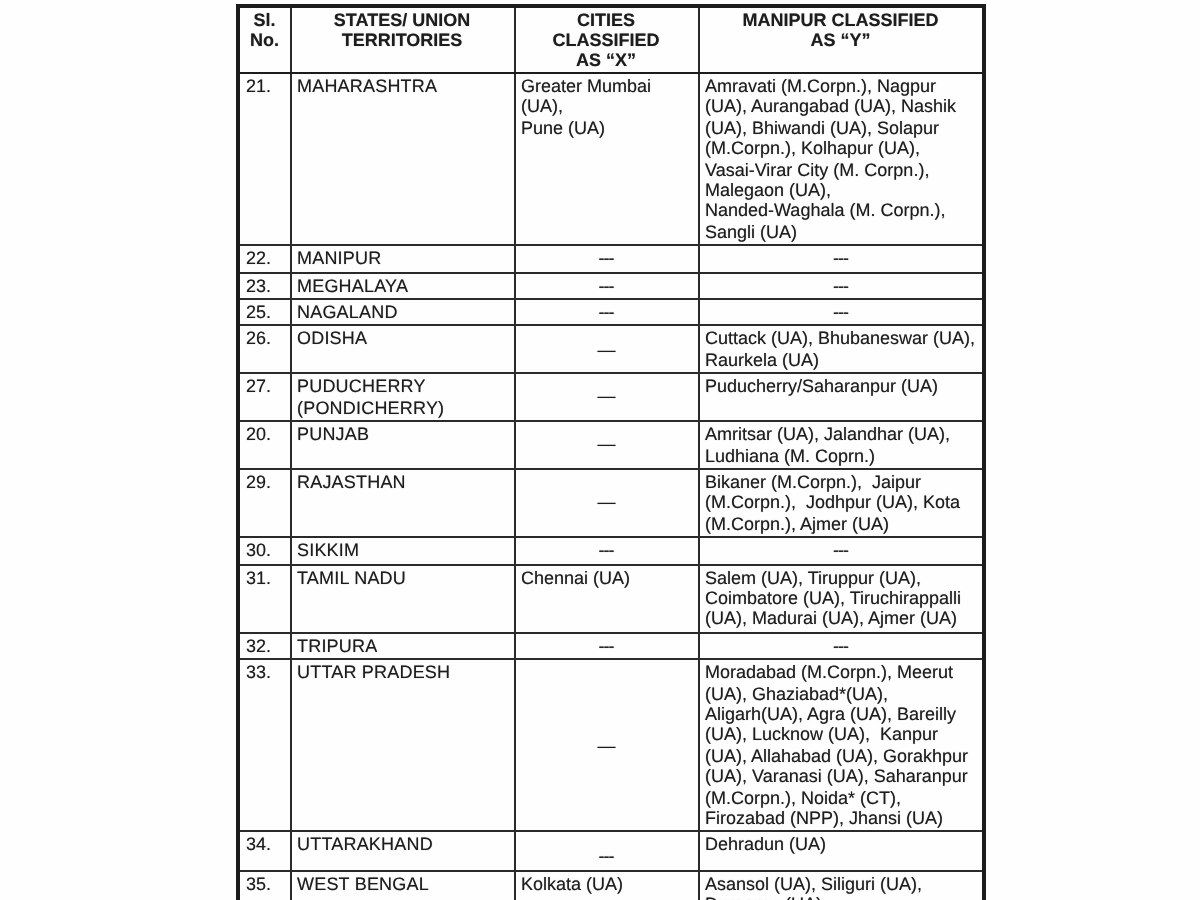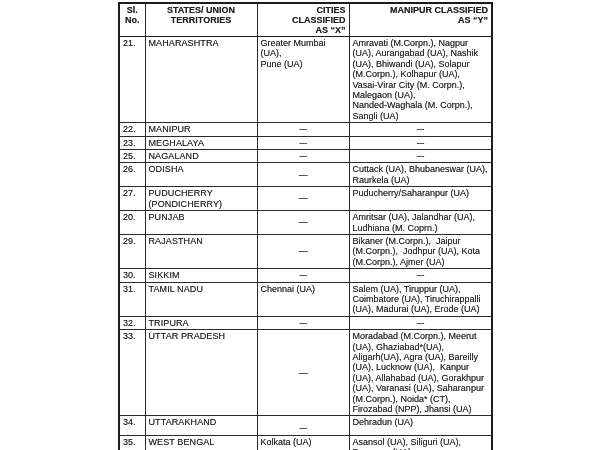--- a/index.html
+++ b/index.html
@@ -36,21 +36,21 @@
     overflow: hidden;
     color: #1d1d1d;
   }
   .doc-table th {
     font-weight: bold;
     line-height: 10px;
     white-space: pre-line;
     border-bottom: 1.5px solid #1c1c1c;
   }
   th.h-no, th.h-state { text-align: center; }
-  th.h-x, th.h-y { text-align: right; }
+  th.h-x, th.h-y { text-align: center; }
   td.c-no { font-weight: normal; }
   td.c-state { font-weight: normal; letter-spacing: 0.1px; }
   td.c-x, td.c-y { white-space: pre-wrap; margin-top: 33px; }
   td.dash {
     text-align: center;
     vertical-align: middle;
     letter-spacing: -0.5px;
     font-weight: normal;
   }
   
@@ -142,21 +142,21 @@
         <tr>
           <td class="c-no">30.</td>
           <td class="c-state">SIKKIM</td>
           <td class="c-x dash">---</td>
           <td class="c-y dash">---</td>
         </tr>
         <tr>
           <td class="c-no">31.</td>
           <td class="c-state">TAMIL NADU</td>
           <td class="c-x">Chennai (UA)</td>
-          <td class="c-y">Salem (UA), Tiruppur (UA), Coimbatore (UA), Tiruchirappalli (UA), Madurai (UA), Erode (UA)</td>
+          <td class="c-y">Salem (UA), Tiruppur (UA), Coimbatore (UA), Tiruchirappalli (UA), Madurai (UA), Ajmer (UA)</td>
         </tr>
         <tr>
           <td class="c-no">32.</td>
           <td class="c-state">TRIPURA</td>
           <td class="c-x dash">---</td>
           <td class="c-y dash">---</td>
         </tr>
         <tr>
           <td class="c-no">33.</td>
           <td class="c-state">UTTAR PRADESH</td>

